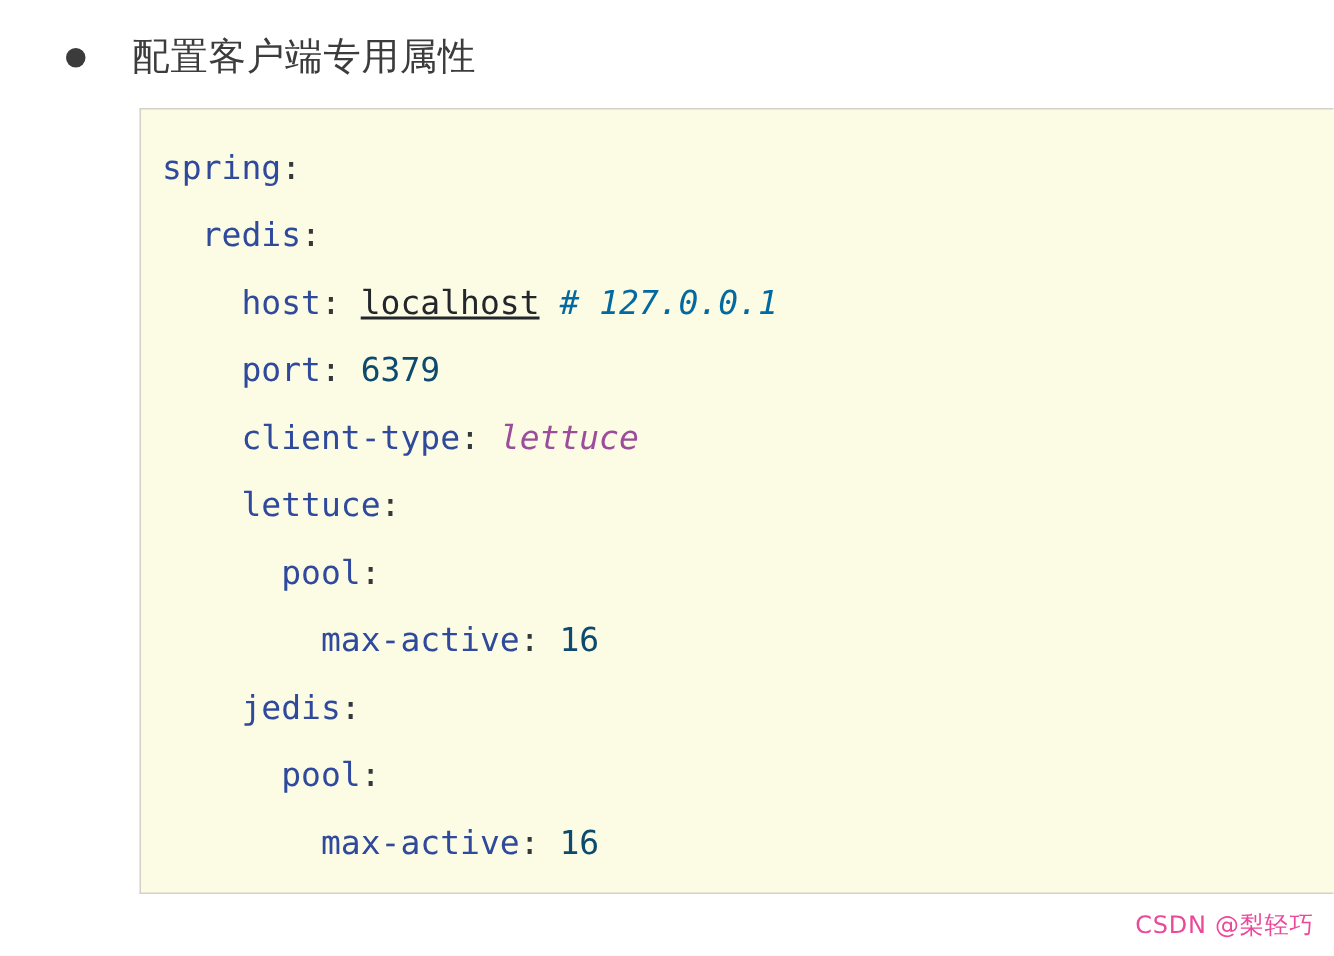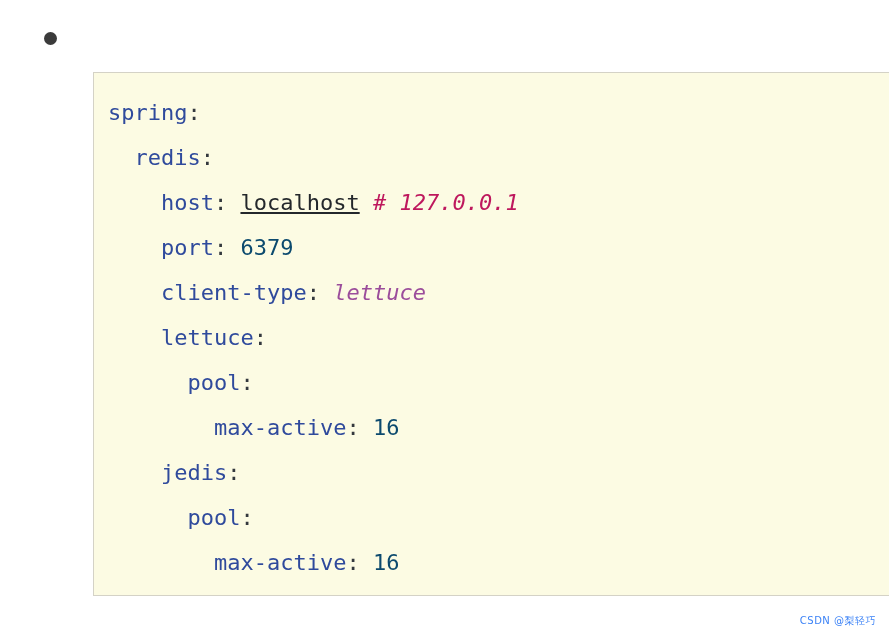--- a/index.html
+++ b/index.html
@@ -66,39 +66,40 @@
   .code-line {
     height: 45px;
     white-space: pre;
   }
 
   .tok-key      { color: #2f4a9c; }
   .tok-punct    { color: #33383d; }
   .tok-str      { color: #23272b; text-decoration: underline; }
   .tok-num      { color: #0c4a6e; }
   .tok-val-em   { color: #9b4d9b; font-style: italic; }
-  .tok-comment  { color: #be185d; font-style: italic; }
+  .tok-comment  { color: #0369a1; font-style: italic; }
   .tok-plain    { color: #23272b; }
 
   
   .watermark {
     position: absolute;
     right: 13px;
     bottom: 9px;
     font-family: "DejaVu Sans", "Liberation Sans", sans-serif;
-    font-size: 10px;
-    color: #3b82f6;
+    font-size: 16px;
+    color: #ec4899;
     white-space: nowrap;
     letter-spacing: 0.5px;
   }
 </style>
 </head>
 <body>
 
 <div class="heading-row">
   <span class="bullet-marker"></span>
+  <span class="heading-text">配置客户端专用属性</span>
 </div>
 
 <div class="code-block">
   <div class="code-inner" id="code-inner"><div class="code-line"><span class="tok-key">spring</span><span class="tok-punct">:</span></div><div class="code-line"><span>  </span><span class="tok-key">redis</span><span class="tok-punct">:</span></div><div class="code-line"><span>    </span><span class="tok-key">host</span><span class="tok-punct">: </span><span class="tok-str">localhost</span><span class="tok-plain"> </span><span class="tok-comment"># 127.0.0.1</span></div><div class="code-line"><span>    </span><span class="tok-key">port</span><span class="tok-punct">: </span><span class="tok-num">6379</span></div><div class="code-line"><span>    </span><span class="tok-key">client-type</span><span class="tok-punct">: </span><span class="tok-val-em">lettuce</span></div><div class="code-line"><span>    </span><span class="tok-key">lettuce</span><span class="tok-punct">:</span></div><div class="code-line"><span>      </span><span class="tok-key">pool</span><span class="tok-punct">:</span></div><div class="code-line"><span>        </span><span class="tok-key">max-active</span><span class="tok-punct">: </span><span class="tok-num">16</span></div><div class="code-line"><span>    </span><span class="tok-key">jedis</span><span class="tok-punct">:</span></div><div class="code-line"><span>      </span><span class="tok-key">pool</span><span class="tok-punct">:</span></div><div class="code-line"><span>        </span><span class="tok-key">max-active</span><span class="tok-punct">: </span><span class="tok-num">16</span></div></div>
 </div>
 
 <div class="watermark">CSDN @梨轻巧</div>
 
 </body></html>

